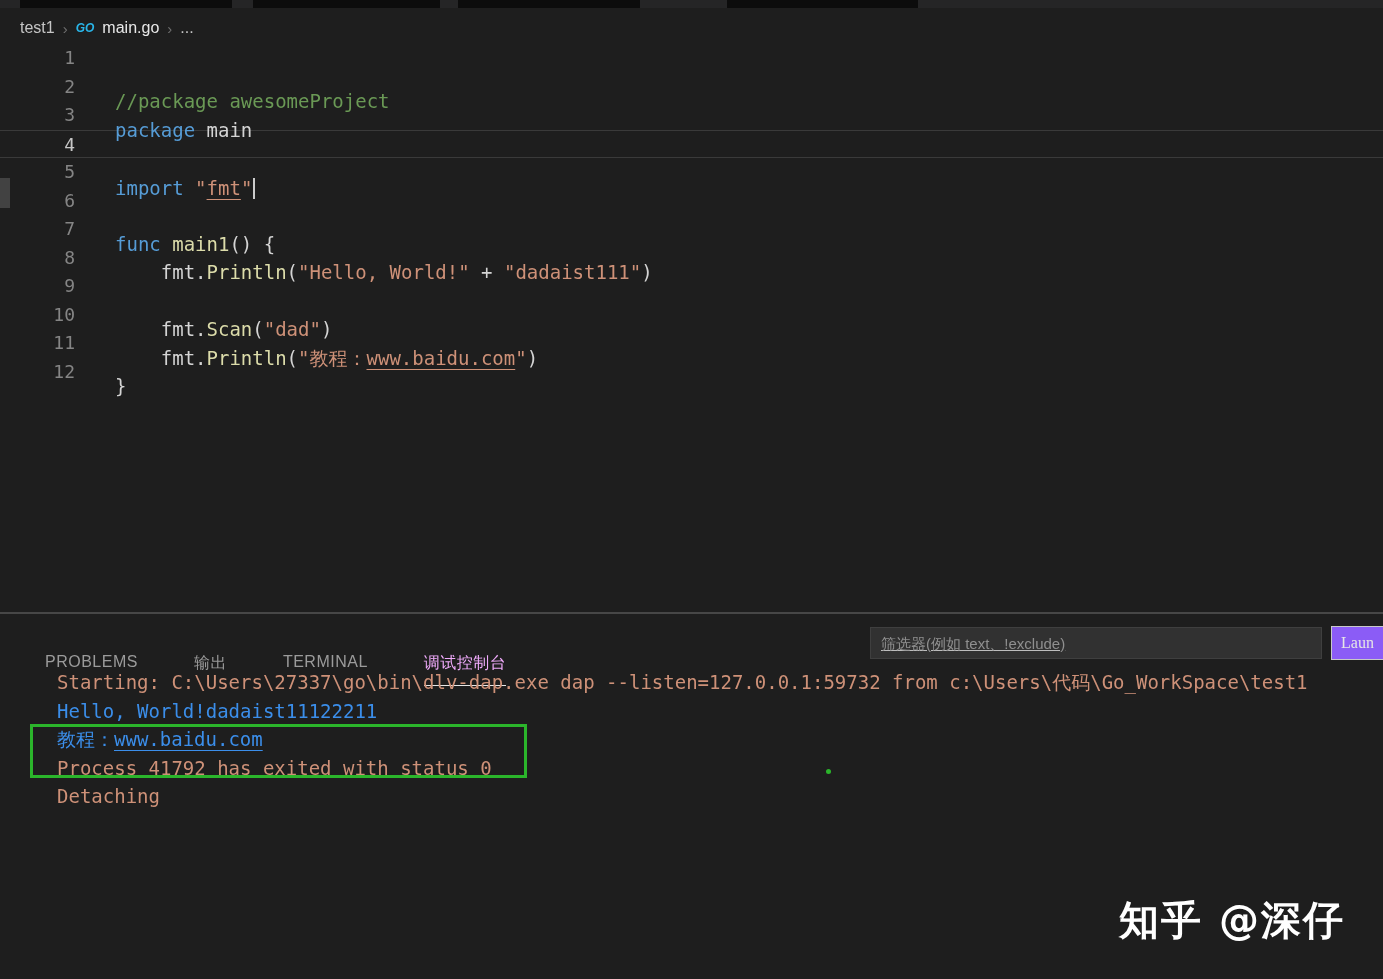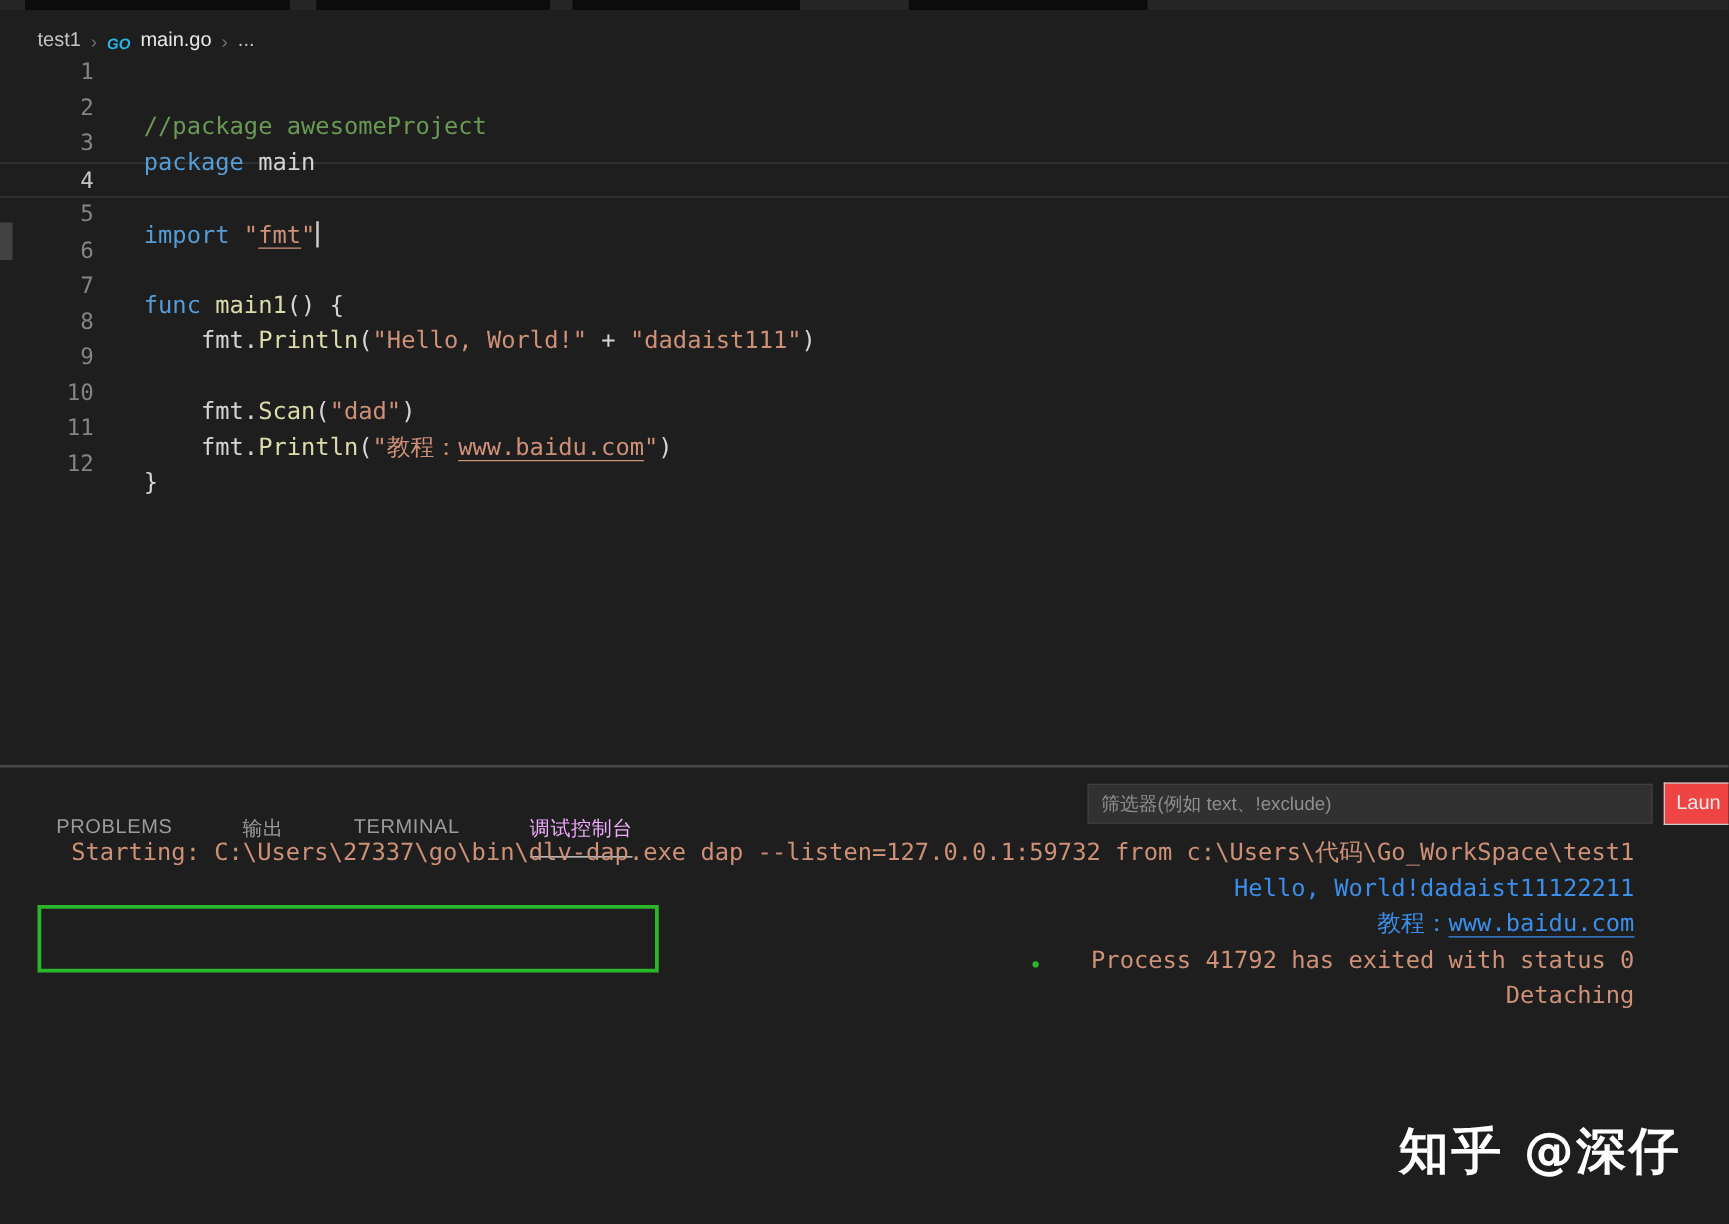--- a/index.html
+++ b/index.html
@@ -4,21 +4,21 @@
 <style>
   * { margin:0; padding:0; box-sizing:border-box; }
   html,body { width:1383px; height:979px; }
   body { background:#1e1e1e; position:relative; overflow:hidden; font-family:"Liberation Sans","DejaVu Sans",sans-serif; }
 
   
   .tab-strip { position:absolute; top:0; left:0; width:1383px; height:8px; background:#252526; }
   .ttab { position:absolute; top:0; height:8px; background:#0c0c0c; }
 
   
-  .breadcrumb { position:absolute; top:14px; left:30px; height:28px; display:flex; align-items:flex-end; gap:8px; font-size:16px; }
+  .breadcrumb { position:absolute; top:14px; left:20px; height:28px; display:flex; align-items:center; gap:8px; font-size:16px; }
   .crumb { color:#c5c5c5; cursor:pointer; }
   .crumb-file { color:#e8e8e8; cursor:pointer; }
   .crumb-sep { color:#6f6f6f; font-size:15px; }
   .go-icon { color:#29b5e8; font-weight:bold; font-size:12px; font-style:italic; }
 
   
   .editor { position:absolute; top:44px; left:0; width:1383px; }
   .code-line { height:28.5px; line-height:28.5px; display:flex; font-family:"DejaVu Sans Mono",monospace; font-size:19px; }
   .code-line.current { border-top:1px solid #3a3a3a; border-bottom:1px solid #3a3a3a; }
   .gutter { width:75px; text-align:right; color:#858585; font-size:18px; flex:none; cursor:pointer; }
@@ -28,26 +28,26 @@
   .seg-s{color:#ce9178} .seg-su{color:#ce9178;text-decoration:underline;text-underline-offset:4px;cursor:pointer}
   .seg-f{color:#dcdcaa}
   .cursor{display:inline-block;width:2px;height:21px;background:#cccccc;vertical-align:-4px;margin-left:1px;}
   .left-marker{position:absolute;left:0;top:178px;width:10px;height:30px;background:#424242;}
 
   
   .panel-divider{position:absolute;top:612px;left:0;width:1383px;height:2px;background:#474747;}
   .panel-tabs{position:absolute;top:653px;left:45px;display:flex;gap:56px;}
   .panel-tab{font-size:16px;letter-spacing:.5px;color:#9b9b9b;padding-bottom:11px;cursor:pointer;}
   .panel-tab.active{color:#f0abfc;border-bottom:1.5px solid #e7e7e7;}
-  .filter-box{position:absolute;left:870px;top:627px;width:452px;height:32px;background:#313131;border:1px solid #3f3f3f;color:#bdbdbd;font-size:15px;padding:0 10px;font-family:"Liberation Sans","DejaVu Sans",sans-serif;outline:none;}
+  .filter-box{position:absolute;left:870px;top:627px;width:452px;height:32px;background:#313131;border:1px solid #3f3f3f;color:#bdbdbd;font-size:15px;padding:0 10px;font-family:"Liberation Sans","DejaVu Sans",sans-serif;outline:none;text-decoration:underline;}
   .filter-box::placeholder{color:#8f8f8f;}
-  .launch-btn{position:absolute;left:1331px;top:626px;width:52px;height:34px;border:1px solid #c8c8c8;border-right:none;display:flex;align-items:center;padding-left:9px;color:#e6e6e6;font-size:16px;overflow:hidden;background:#ef4444;cursor:pointer;}
+  .launch-btn{position:absolute;left:1331px;top:626px;width:52px;height:34px;border:1px solid #c8c8c8;border-right:none;display:flex;align-items:center;padding-left:9px;color:#e6e6e6;font-size:16px;overflow:hidden;background:#8b5cf6;cursor:pointer;font-family:Liberation Serif, serif;}
 
   
-  .console{position:absolute;top:668px;left:57px;font-family:"DejaVu Sans Mono",monospace;font-size:19px;text-align:right;}
+  .console{position:absolute;top:668px;left:57px;font-family:"DejaVu Sans Mono",monospace;font-size:19px;}
   .console-line{height:28.5px;line-height:28.5px;white-space:pre;}
   .seg-o{color:#ce9178} .seg-b{color:#3b8eea}
   .seg-bu{color:#3b8eea;text-decoration:underline;text-underline-offset:4px;cursor:pointer}
 
   
   .annotation-box{position:absolute;left:30px;top:724px;width:497px;height:54px;border:3px solid #2bb52b;pointer-events:none;}
   .annotation-dot{position:absolute;left:826px;top:769px;width:5px;height:5px;border-radius:50%;background:#2bb52b;}
   .watermark{position:absolute;right:38px;top:893px;font-size:40px;font-weight:bold;color:#ffffff;letter-spacing:2px;font-family:"DejaVu Sans",sans-serif;}
 </style>
 </head>

